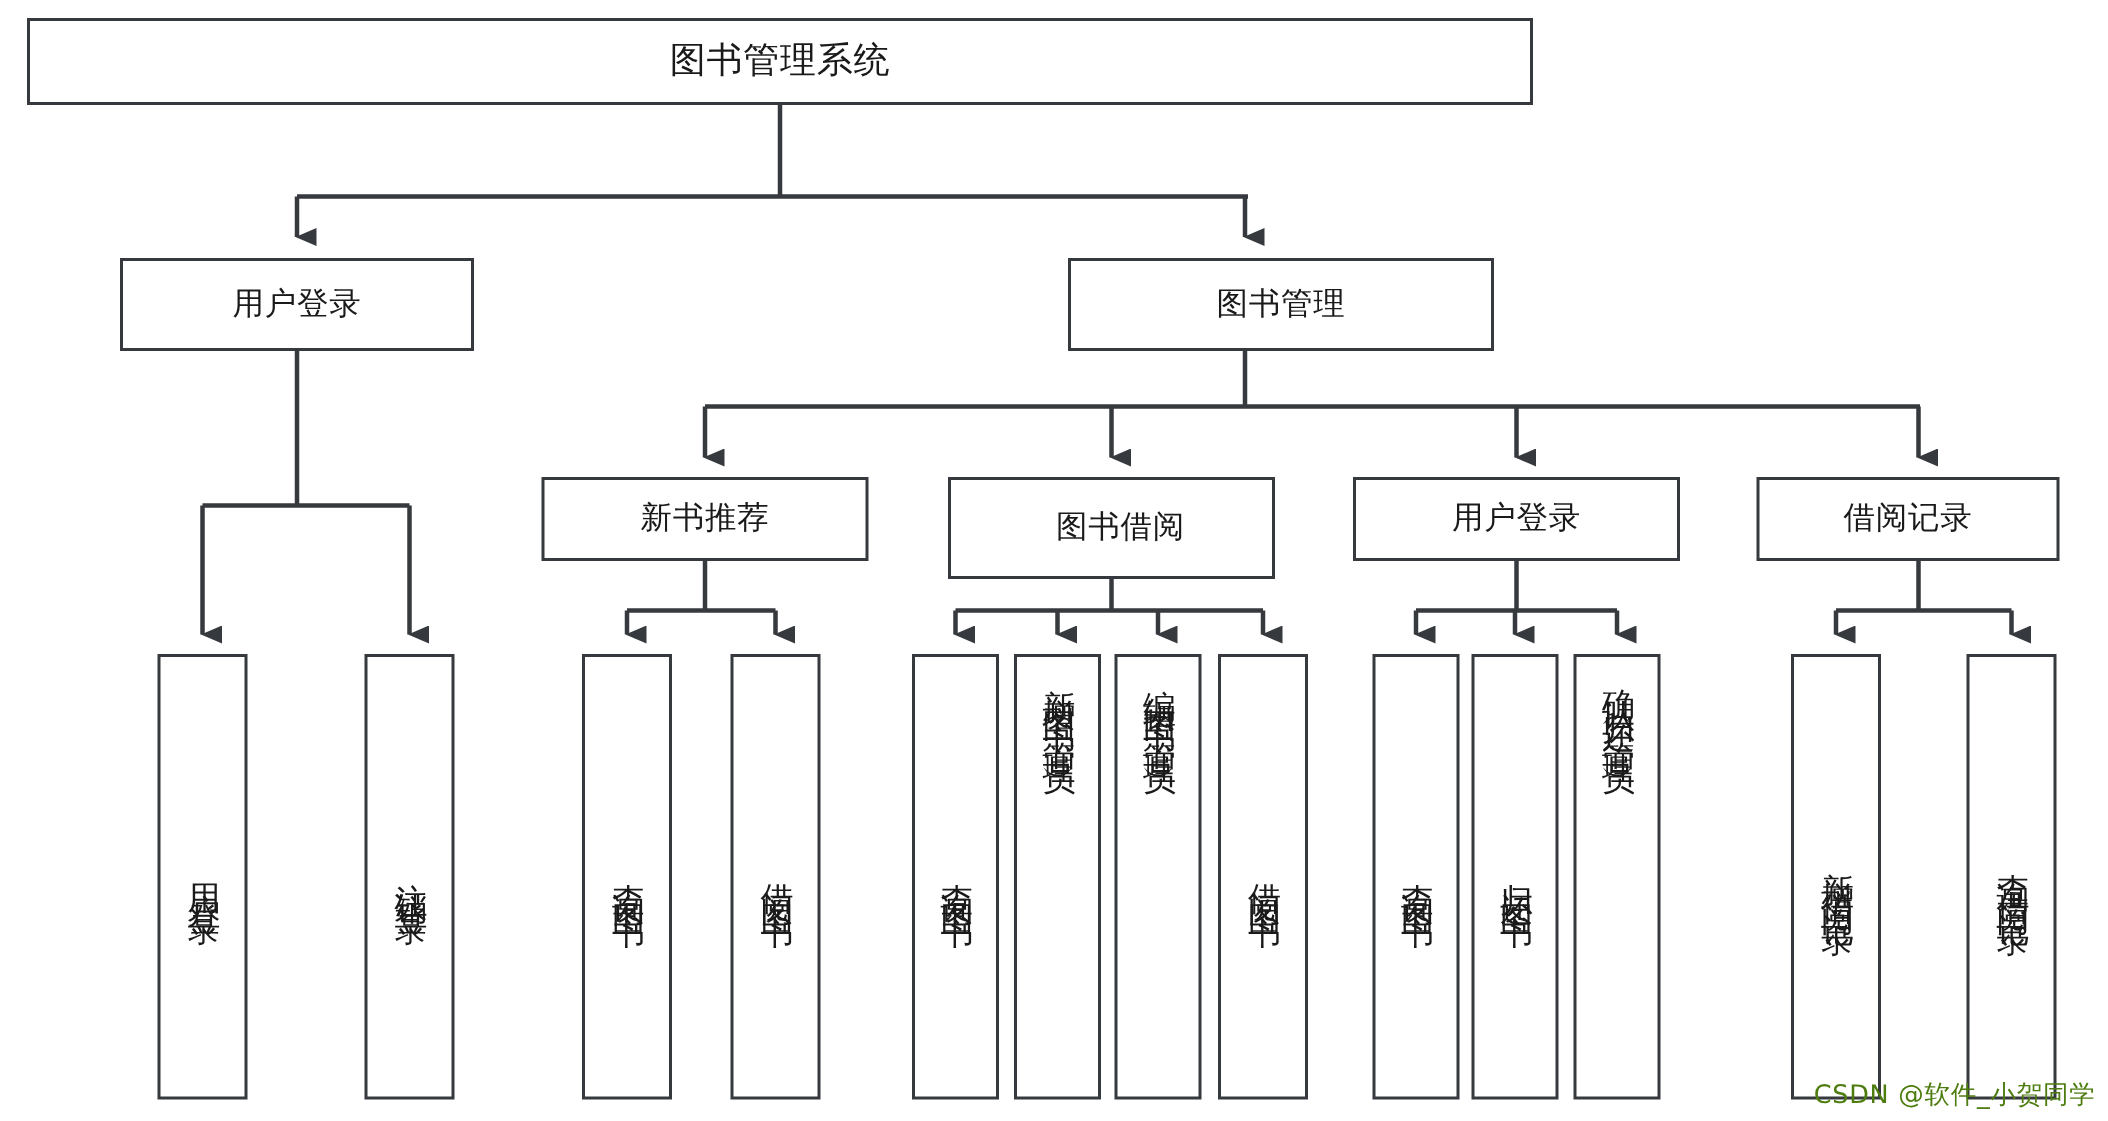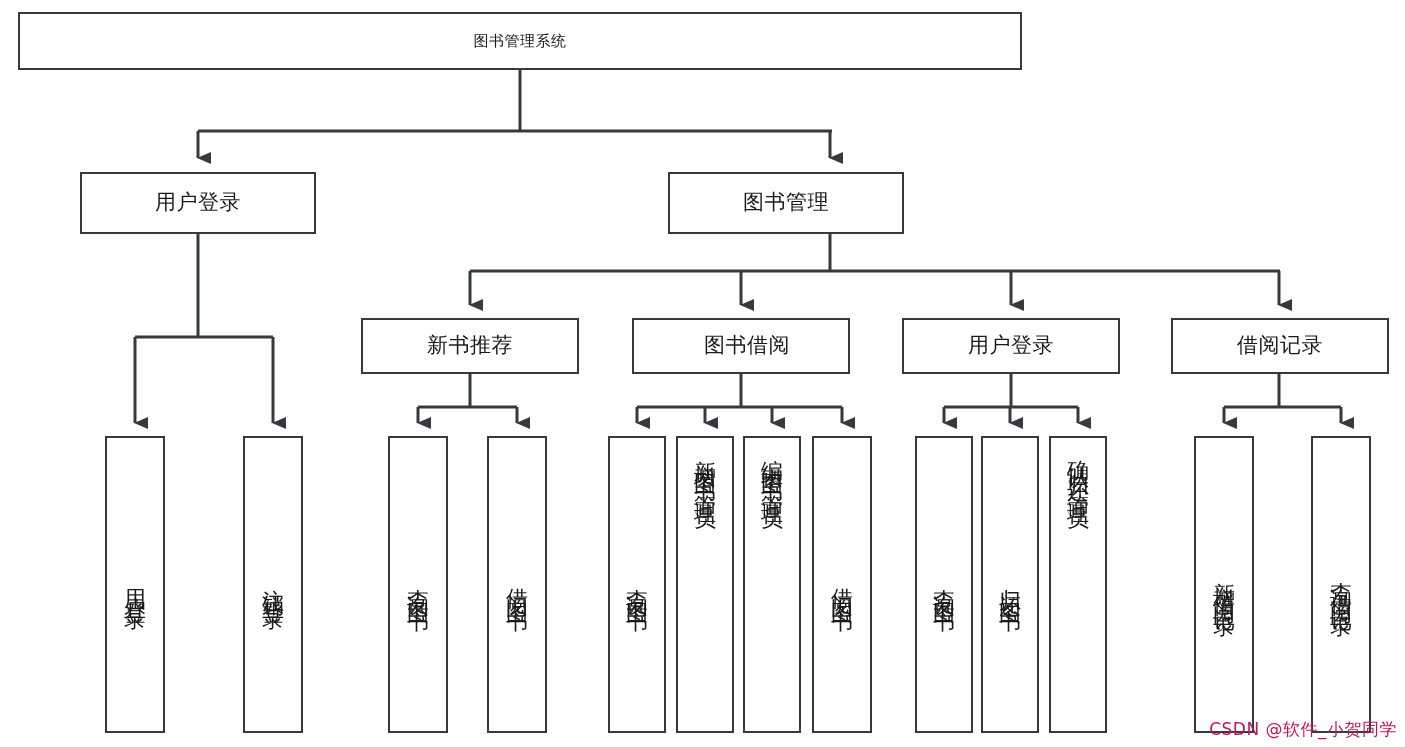--- a/index.html
+++ b/index.html
@@ -33,21 +33,21 @@
     line-height: 1.12;
     white-space: nowrap;
     color: #1a1a1a;
   }
   
   .node.h .label {
     font-size: 21px;
     letter-spacing: 0.5px;
   }
   .node.root .label {
-    font-size: 15px;
+    font-size: 24px;
     font-family: Liberation Serif, serif;
   }
   
   .node.v {
     align-items: center;
     justify-content: center;
     padding: 4px 0;
   }
   .node.v .label {
     writing-mode: vertical-rl;
@@ -66,21 +66,21 @@
     top: 0;
     width: 1405px;
     height: 747px;
     pointer-events: none;
   }
   #watermark {
     position: absolute;
     right: 8px;
     bottom: 6px;
     font-size: 17px;
-    color: #be185d;
+    color: #4d7c0f;
     letter-spacing: 0.5px;
     white-space: nowrap;
   }
 </style>
 </head>
 <body>
 
 <div id="canvas">
 
   <svg id="wires" viewBox="0 0 1405 747">
@@ -133,34 +133,34 @@
     </g>
   </svg>
 
   <div class="node root h" style="left: 18px; top: 12px; width: 1004px; height: 58px;">
     <span class="label">图书管理系统</span>
   </div>
 
   <div class="node h" style="left: 80px; top: 172px; width: 236px; height: 62px;">
     <span class="label">用户登录</span>
   </div>
-  <div class="node h" style="left: 668px; top: 172px; width: 236px; height: 62px;">
+  <div class="node h" style="left: 712px; top: 172px; width: 284px; height: 62px;">
     <span class="label">图书管理</span>
   </div>
 
   <div class="node h" style="left: 361px; top: 318px; width: 218px; height: 56px; font-family: Liberation Serif, serif;">
     <span class="label">新书推荐</span>
   </div>
-  <div class="node h" style="left: 632px; top: 318px; width: 218px; height: 56px; padding-left: 12px;">
+  <div class="node h" style="left: 632px; top: 318px; width: 218px; height: 68px; padding-left: 12px;">
     <span class="label">图书借阅</span>
   </div>
   <div class="node h" style="left: 902px; top: 318px; width: 218px; height: 56px;">
     <span class="label">用户登录</span>
   </div>
-  <div class="node h" style="left: 1171px; top: 318px; width: 218px; height: 56px;">
+  <div class="node h" style="left: 1171px; top: 318px; width: 202px; height: 56px;">
     <span class="label">借阅记录</span>
   </div>
 
   <div class="node v" style="left: 105px; top: 436px; width: 60px; height: 297px;">
     <span class="label">用户登录</span>
   </div>
   <div class="node v" style="left: 243px; top: 436px; width: 60px; height: 297px;">
     <span class="label">注销登录</span>
   </div>
   <div class="node v" style="left: 388px; top: 436px; width: 60px; height: 297px;">

